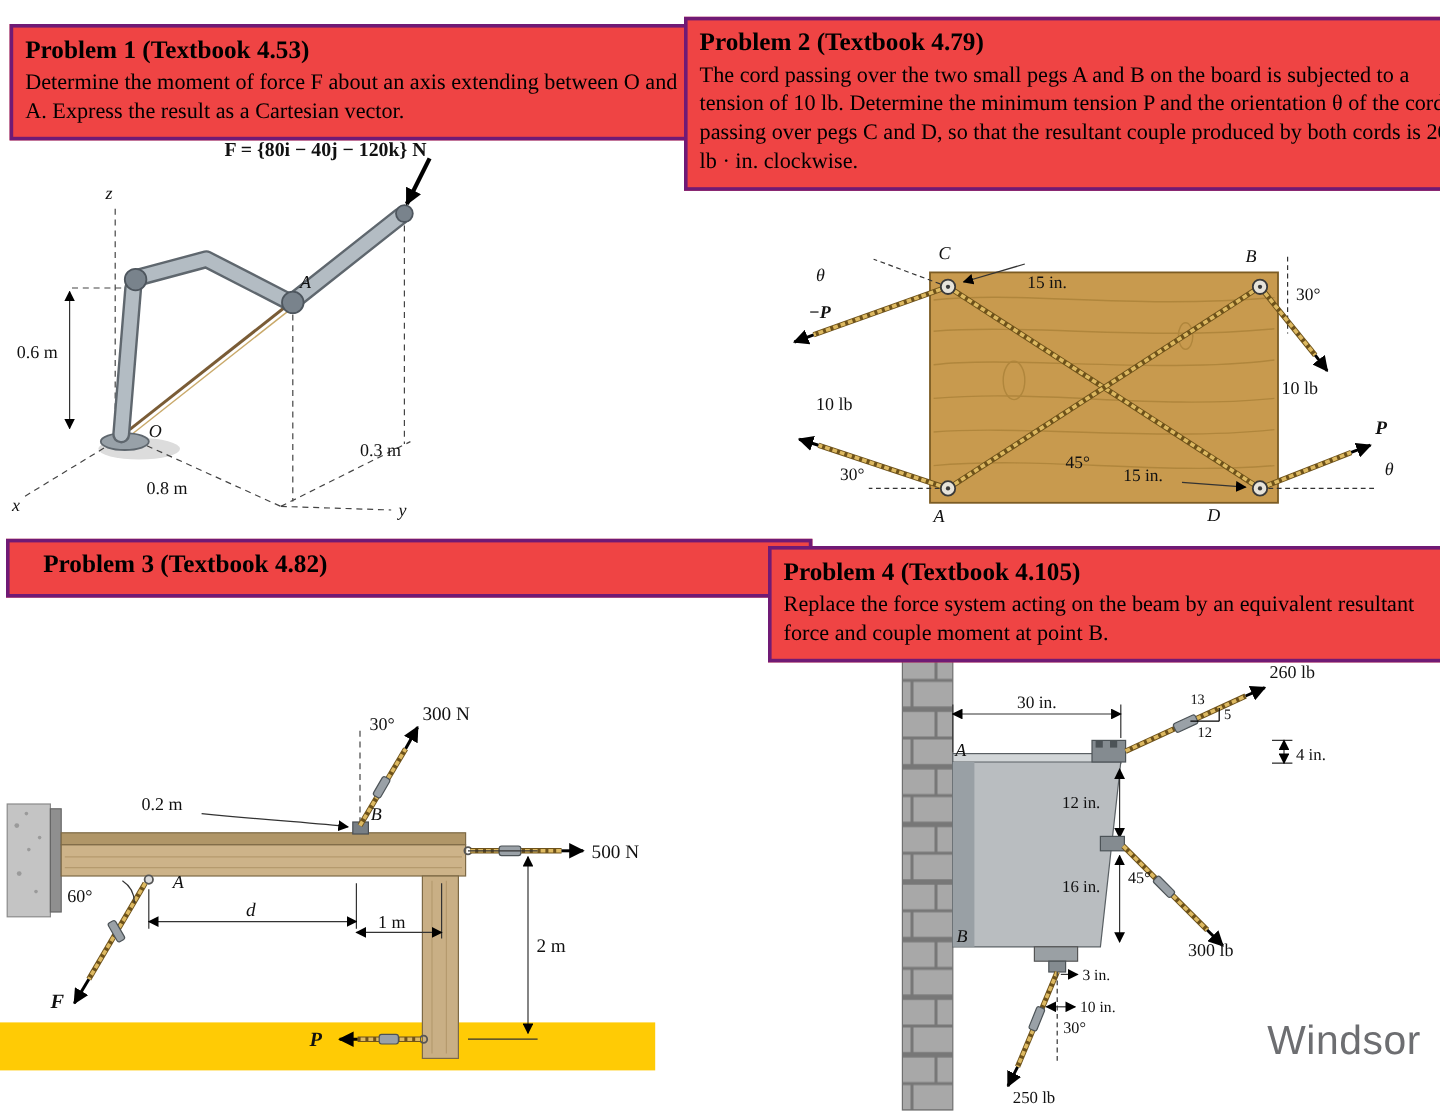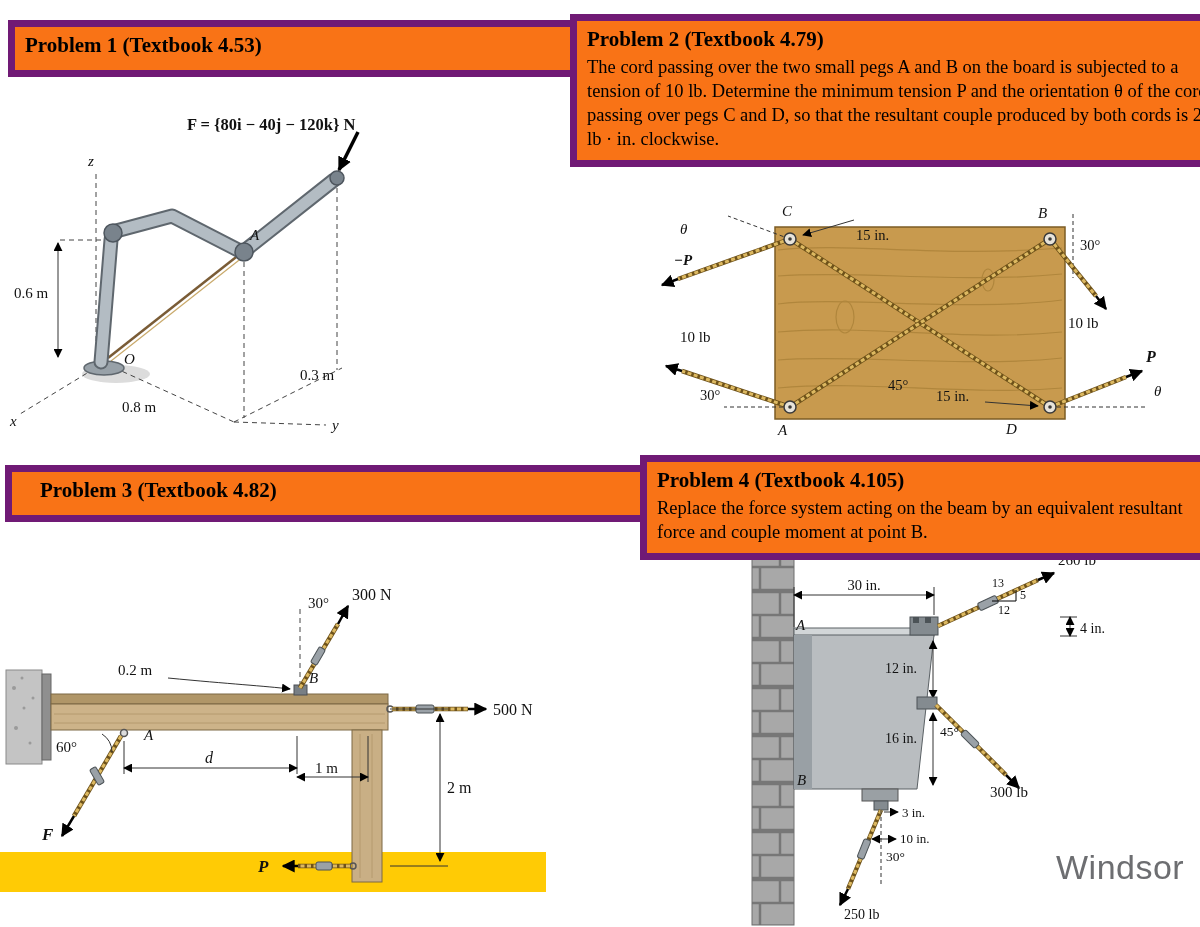--- a/index.html
+++ b/index.html
@@ -1,19 +1,19 @@
 <!DOCTYPE html>
 <html><head>
 <meta charset="utf-8">
 <style>
   html,body{margin:0;padding:0;}
   body{width:1200px;height:927px;position:relative;background:#fff;
        font-family:"Liberation Serif",serif;overflow:hidden;}
   .slide{position:absolute;left:0;top:0;width:1200px;height:927px;background:#fff;}
-  .pbox{position:absolute;background:#f97316;border:7px solid #701a75;padding:4px 12px 9px 10px;z-index:3;}
+  .pbox{position:absolute;background:#ef4444;border:3px solid #701a75;padding:4px 12px 9px 10px;z-index:3;}
   .pbox h2{font-size:21px;font-weight:bold;margin:2px 0 3px;}
   .pbox p{font-size:18.5px;line-height:1.3;margin:0;}
   .fig{position:absolute;z-index:1;}
   .accent-bar{position:absolute;left:0;top:852px;width:546px;height:40px;background:#ffcb05;z-index:0;}
   .windsor{position:absolute;left:1056px;top:848px;font-family:"Liberation Sans",sans-serif;
            font-size:34px;color:#6d6e71;letter-spacing:.5px;z-index:3;}
   svg text{fill:#111;font-family:"Liberation Serif",serif;}
   .it{font-style:italic;}
   .bold{font-weight:bold;}
   .dim{stroke:#333;stroke-width:1;fill:none;}
@@ -28,28 +28,29 @@
 </head>
 <body>
 
 <div class="slide">
 
   <div class="accent-bar"></div>
   <div class="windsor">Windsor</div>
 
   <div class="pbox" style="left:8px;top:20px;width:548px;">
     <h2>Problem 1 (Textbook 4.53)</h2>
+    <p>Determine the moment of force F about an axis extending between O and A. Express the result as a Cartesian vector.</p>
   </div>
 
   <div class="pbox" style="left:570px;top:14px;width:628px;">
     <h2>Problem 2 (Textbook 4.79)</h2>
     <p>The cord passing over the two small pegs A and B on the board is subjected to a tension of 10 lb. Determine the minimum tension P and the orientation θ of the cord passing over pegs C and D, so that the resultant couple produced by both cords is 20 lb · in. clockwise.</p>
   </div>
 
-  <div class="pbox" style="left:5px;top:465px;width:626px;padding-left:28px;">
+  <div class="pbox" style="left:5px;top:449px;width:626px;padding-left:28px;">
     <h2>Problem 3 (Textbook 4.82)</h2>
   </div>
 
   <div class="pbox" style="left:640px;top:455px;width:558px;">
     <h2>Problem 4 (Textbook 4.105)</h2>
     <p>Replace the force system acting on the beam by an equivalent resultant force and couple moment at point B.</p>
   </div>
 
   <svg class="fig" style="left:4px;top:112px;" width="560" height="336" viewBox="0 0 560 336">
     <defs>

